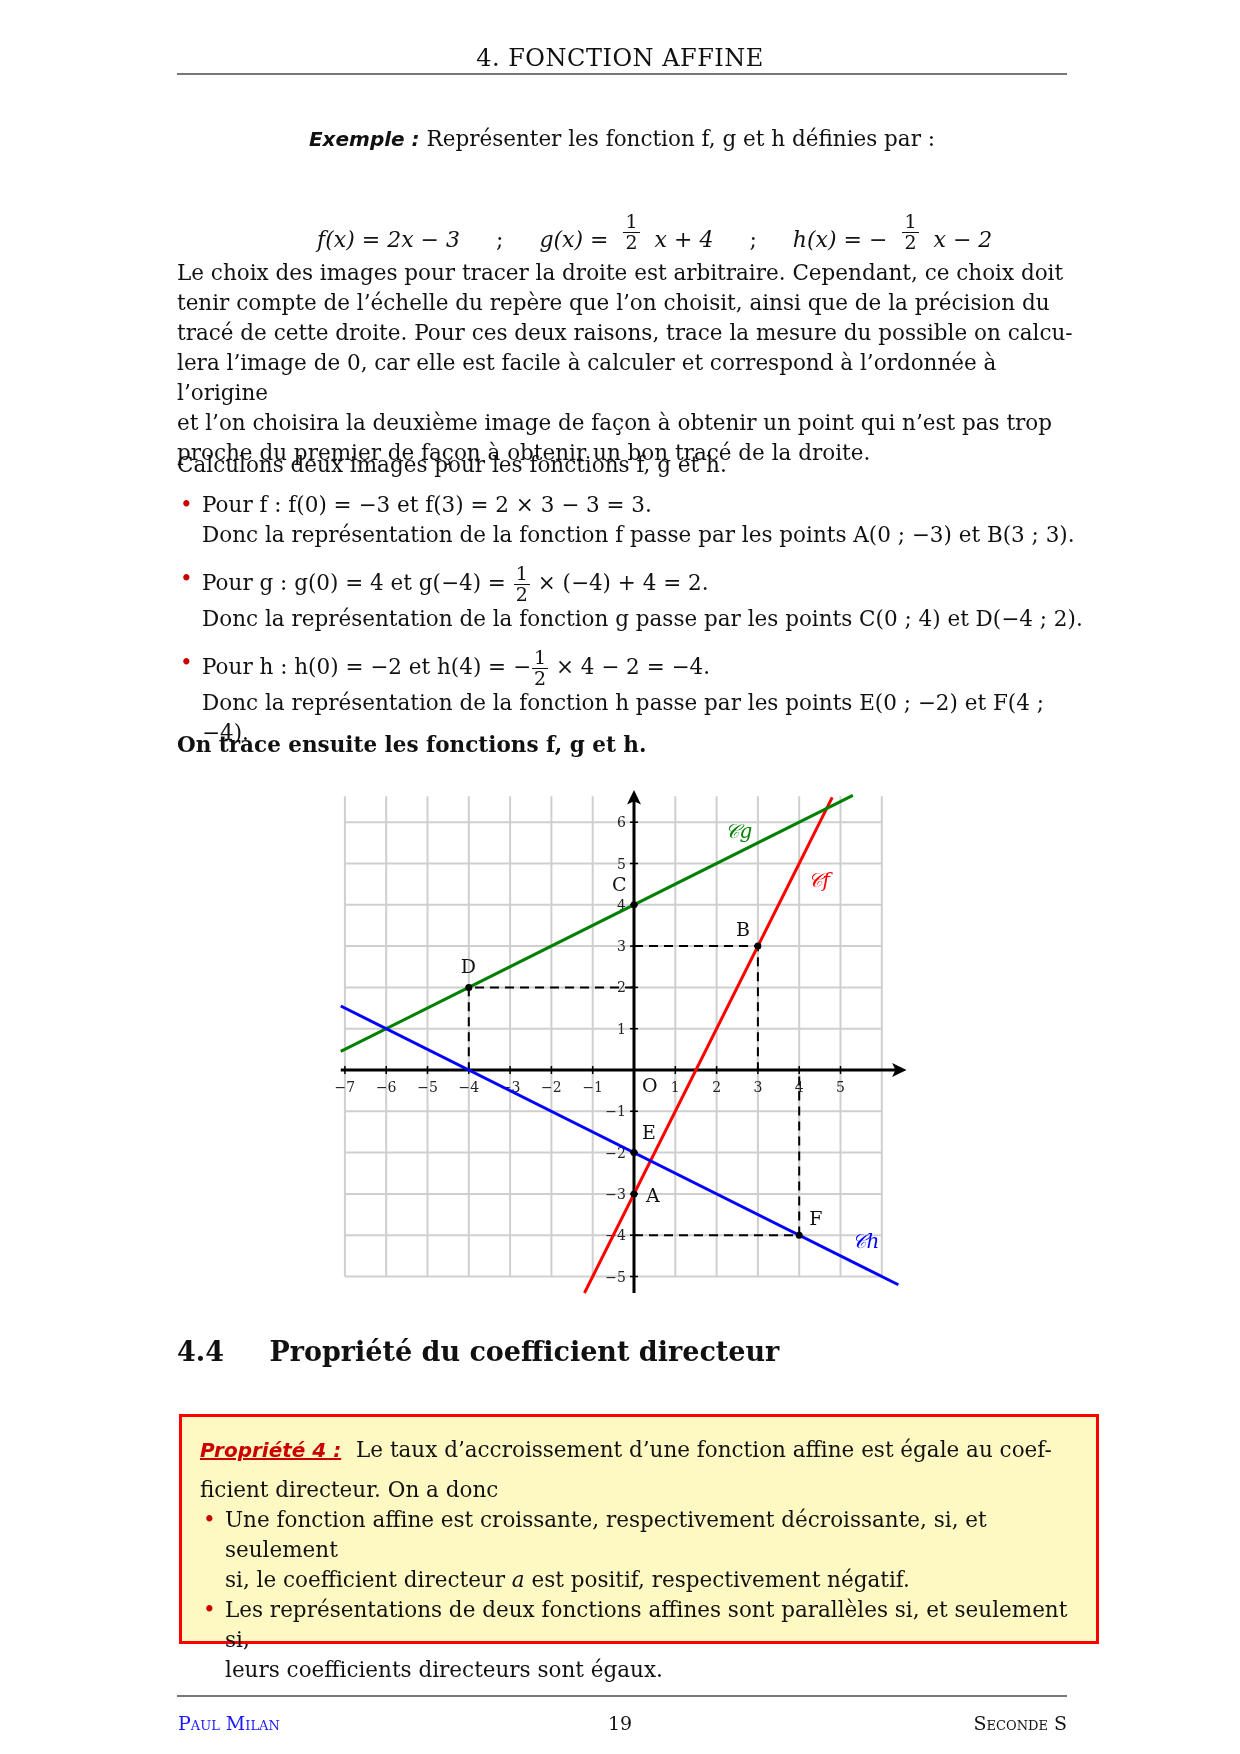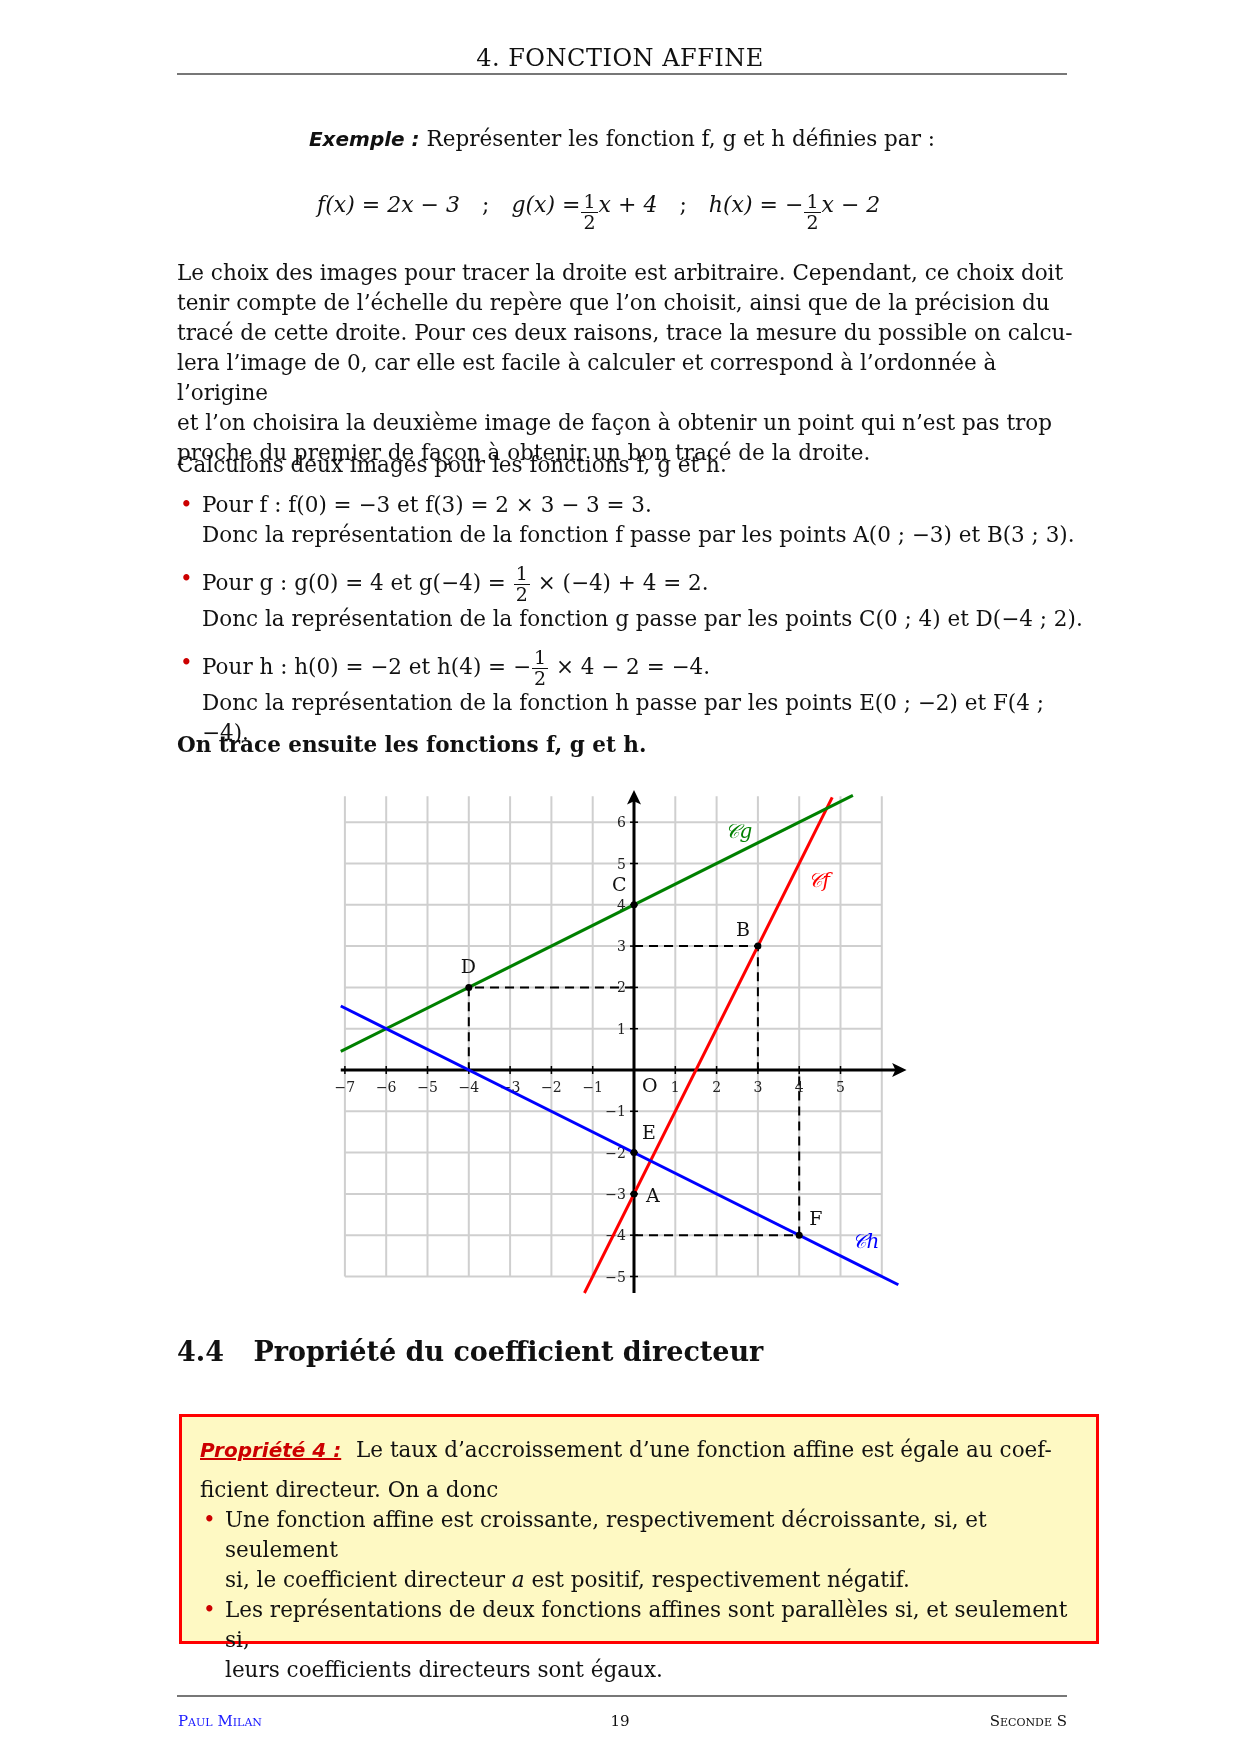--- a/index.html
+++ b/index.html
@@ -12,36 +12,36 @@
   i.m { font-style:italic; }
   .formula { font-size:22px; }
   .frac { display:inline-block; vertical-align:middle; text-align:center; line-height:1; margin:0 1px; }
   .frac span { display:block; font-size:19px; }
   .frac span.num { border-bottom:1px solid #111; padding:0 2px 1px; }
   .bullet { position:relative; padding-left:25px; }
   .bullet::before { content:"•"; position:absolute; left:3px; top:0; color:#c00; }
   .section-title { font-size:27px; font-weight:bold; }
   .prop-box { left:179px; top:1414px; width:920px; height:230px; background:#fef9c3; border:3px solid #f00; box-sizing:border-box; }
   .prop-label { color:#c00; font-family:"DejaVu Sans", sans-serif; font-style:italic; font-weight:bold; text-decoration:underline; font-size:20px; }
-  .footer { font-size:15px; top:1712px; }
+  .footer { font-size:19px; top:1712px; }
   .smallcaps { font-variant:small-caps; }
   svg text { font-family:"DejaVu Serif", serif; }
 </style>
 </head>
 <body>
 
 <div class="abs header-title">4. FONCTION AFFINE</div>
 <div class="abs rule" style="left:177px; top:73px; width:890px;"></div>
 
 <div class="abs body-text" style="left:177px; top:124px; width:890px;text-align:center;">
   <span class="script" style="font-size:20px;">Exemple :</span>
   <span>Représenter les fonction f, g et h définies par :</span>
 </div>
 
-<div class="abs formula" style="left:317px; top:192px; width:700px; height:60px; display:flex; align-items:flex-start; gap:0;">
+<div class="abs formula" style="left:317px; top:192px; width:700px; height:60px; display:flex; align-items:flex-end; gap:14px;">
   <i class="m">f(x) = 2x − 3</i>
   <span style="margin:0 22px;">;</span>
   <i class="m">g(x) =</i>
   <span class="frac">
       <span class="num">1</span>
       <span>2</span>
     </span>
   <i class="m">x + 4</i>
   <span style="margin:0 22px;">;</span>
   <i class="m">h(x) = −</i>
@@ -190,21 +190,21 @@
     </g>
   <g id="curve-labels">
       <text x="808" y="887" font-size="20" font-style="italic" fill="#ff0000">𝒞f</text>
       <text x="725" y="838" font-size="20" font-style="italic" fill="#008000">𝒞g</text>
       <text x="852" y="1248" font-size="20" font-style="italic" fill="#0000ff">𝒞h</text>
     </g>
 </svg>
 
 <div class="abs section-title" style="left:177px; top:1336px;">
   <span>4.4</span>
-  <span style="margin-left:20px;">Propriété du coefficient directeur</span>
+  <span style="margin-left:36px;">Propriété du coefficient directeur</span>
 </div>
 
 <div class="abs prop-box">
   <div class="body-text" style="position:absolute; left:18px; top:18px; width:880px;">
     <div>
       <span class="prop-label">Propriété 4 :</span>
       <span style="margin-left:8px;">Le taux d’accroissement d’une fonction affine est égale au coef-</span>
     </div>
     <div style="margin-top:10px;">ficient directeur. On a donc</div>
     <div class="bullet">

